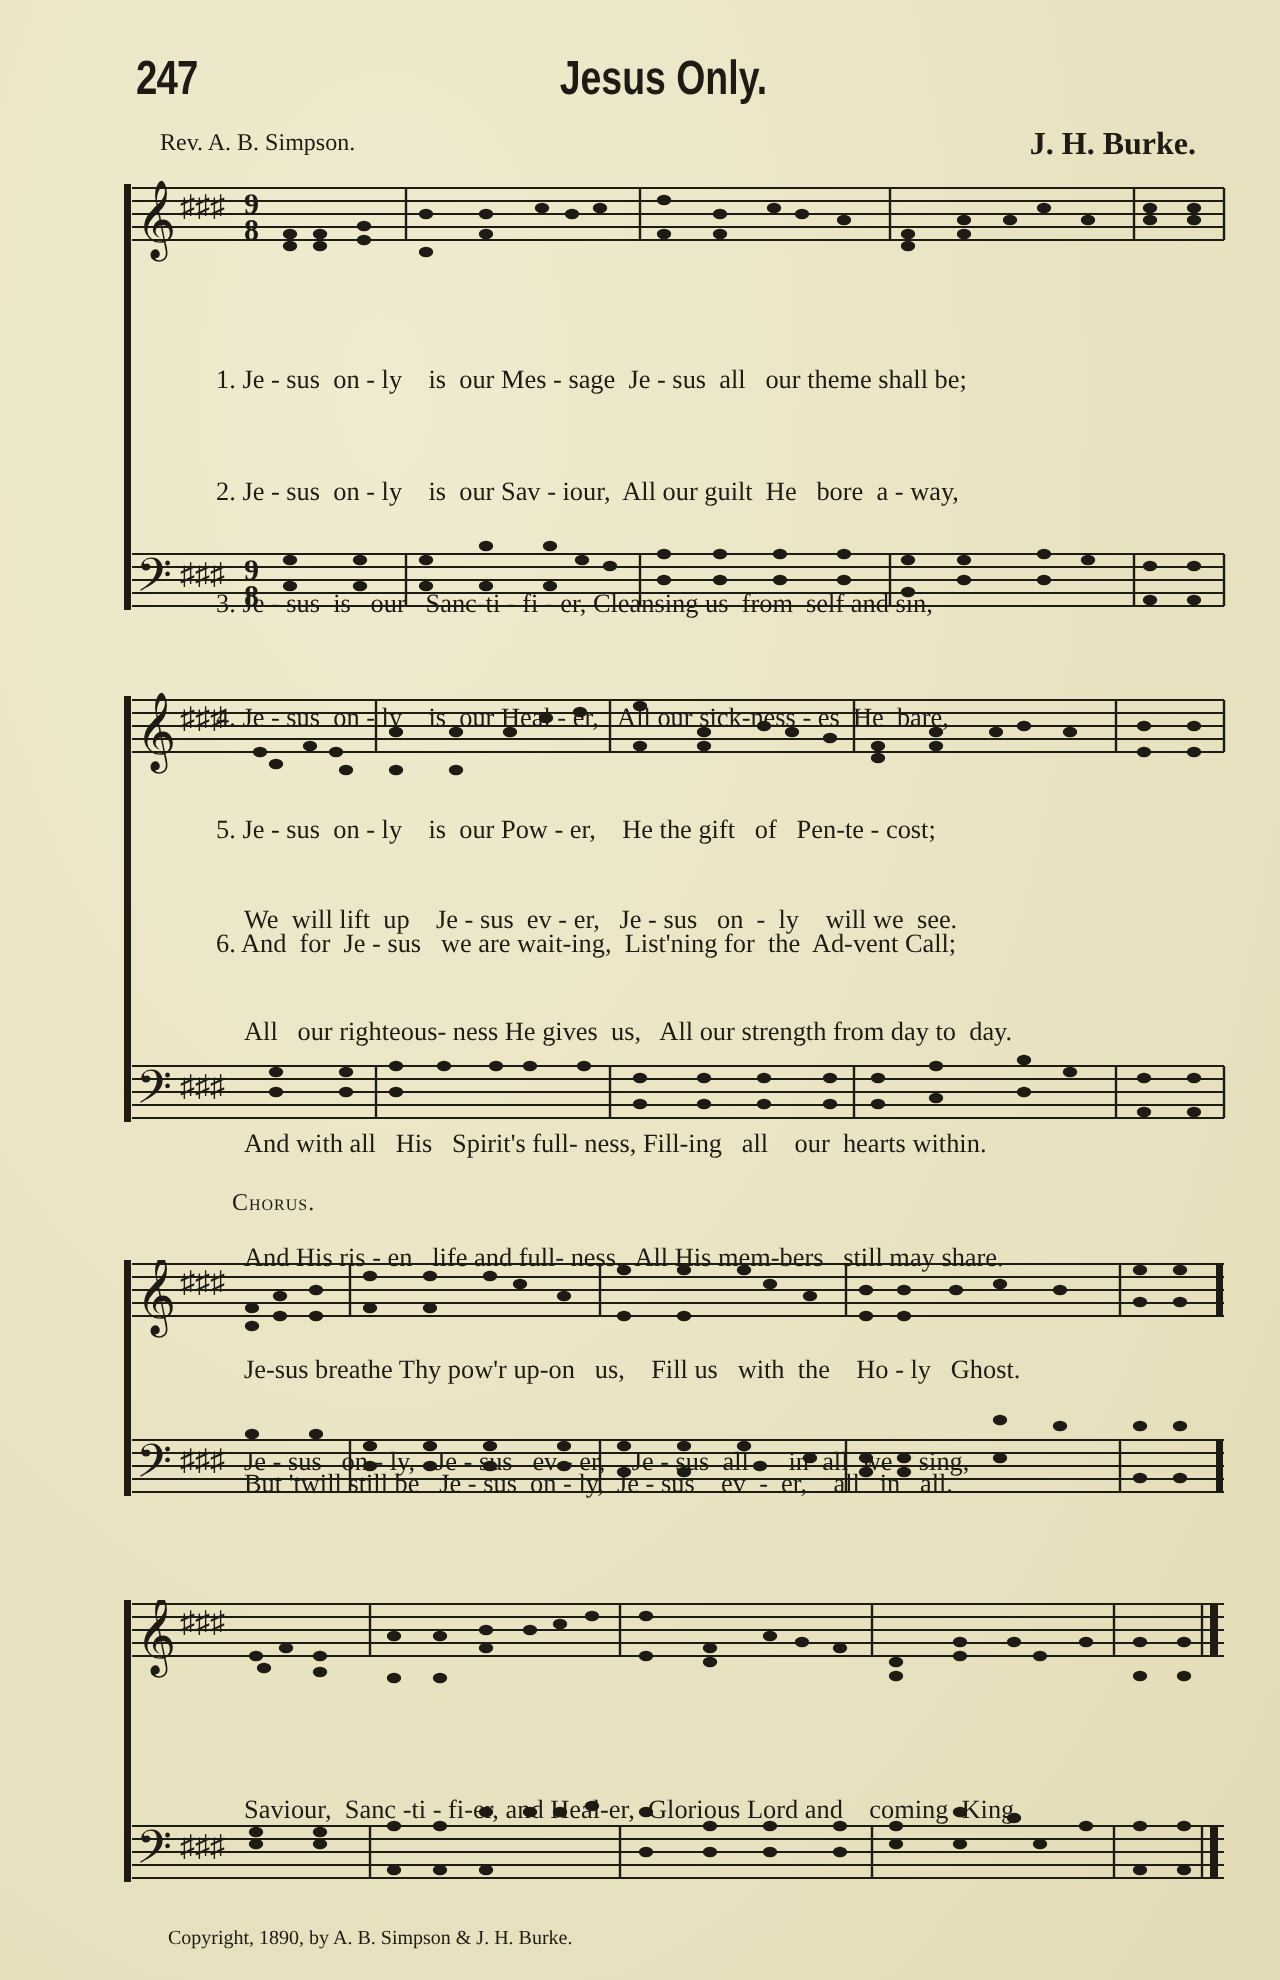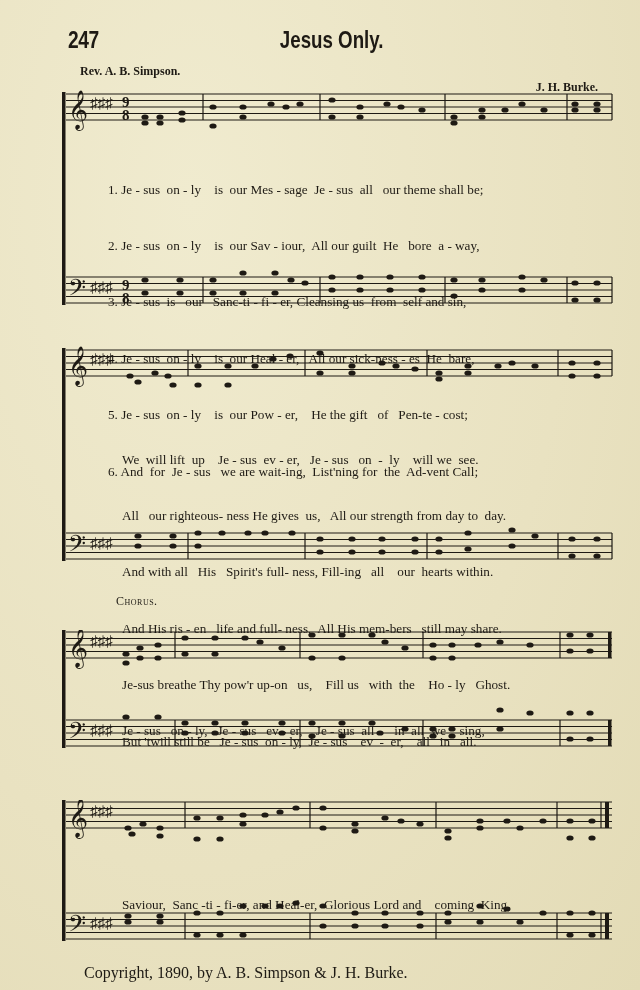--- a/index.html
+++ b/index.html
@@ -3,28 +3,28 @@
 <meta charset="utf-8">
 <style>
   html,body{margin:0;padding:0;}
   body{width:640px;height:990px;background:#ece6c6;position:relative;overflow:hidden;
        font-family:"Liberation Serif","DejaVu Serif",serif;color:#1e1a14;}
   .page{position:absolute;inset:0;background:
       radial-gradient(ellipse at 30% 20%, #f0ebcf 0%, #e9e2c1 60%, #e3dbb6 100%);}
   .abs{position:absolute;}
   .hymn-number{left:68px;top:26px;font-size:24px;font-weight:bold;font-family:"Liberation Sans Narrow","Liberation Sans",sans-serif;transform:scaleX(0.8);transform-origin:left;letter-spacing:-0.5px;}
   .hymn-title{left:0;width:640px;top:26px;text-align:center;font-size:24px;font-weight:bold;font-family:"Liberation Sans","DejaVu Sans",sans-serif;transform:scaleX(0.78);padding-left:30px;box-sizing:border-box;}
-  .author{left:80px;top:64px;font-size:12px;font-weight:bold;}
-  .composer{right:42px;top:80px;font-size:12px;font-weight:bold;}
+  .author{left:80px;top:64px;font-size:12px;font-weight:normal;}
+  .composer{right:42px;top:64px;font-size:16px;font-weight:bold;}
   .system{position:absolute;left:60px;width:560px;}
   .system svg{position:absolute;left:0;top:0;}
   .lyrics{position:absolute;left:0;width:560px;font-size:13.2px;line-height:18.8px;white-space:pre;}
   .lyric-line{display:block;}
   .chorus-label{position:absolute;left:116px;top:594px;font-size:12px;font-variant:small-caps;letter-spacing:0.5px;}
-  .copyright{left:84px;top:964px;font-size:16px;}
+  .copyright{left:84px;top:964px;font-size:10px;}
 </style>
 </head>
 <body>
 <div class="page"></div>
 
 <div class="abs hymn-number">247</div>
 <div class="abs hymn-title">Jesus Only.</div>
 <div class="abs author">Rev. A. B. Simpson.</div>
 <div class="abs composer">J. H. Burke.</div>
 

